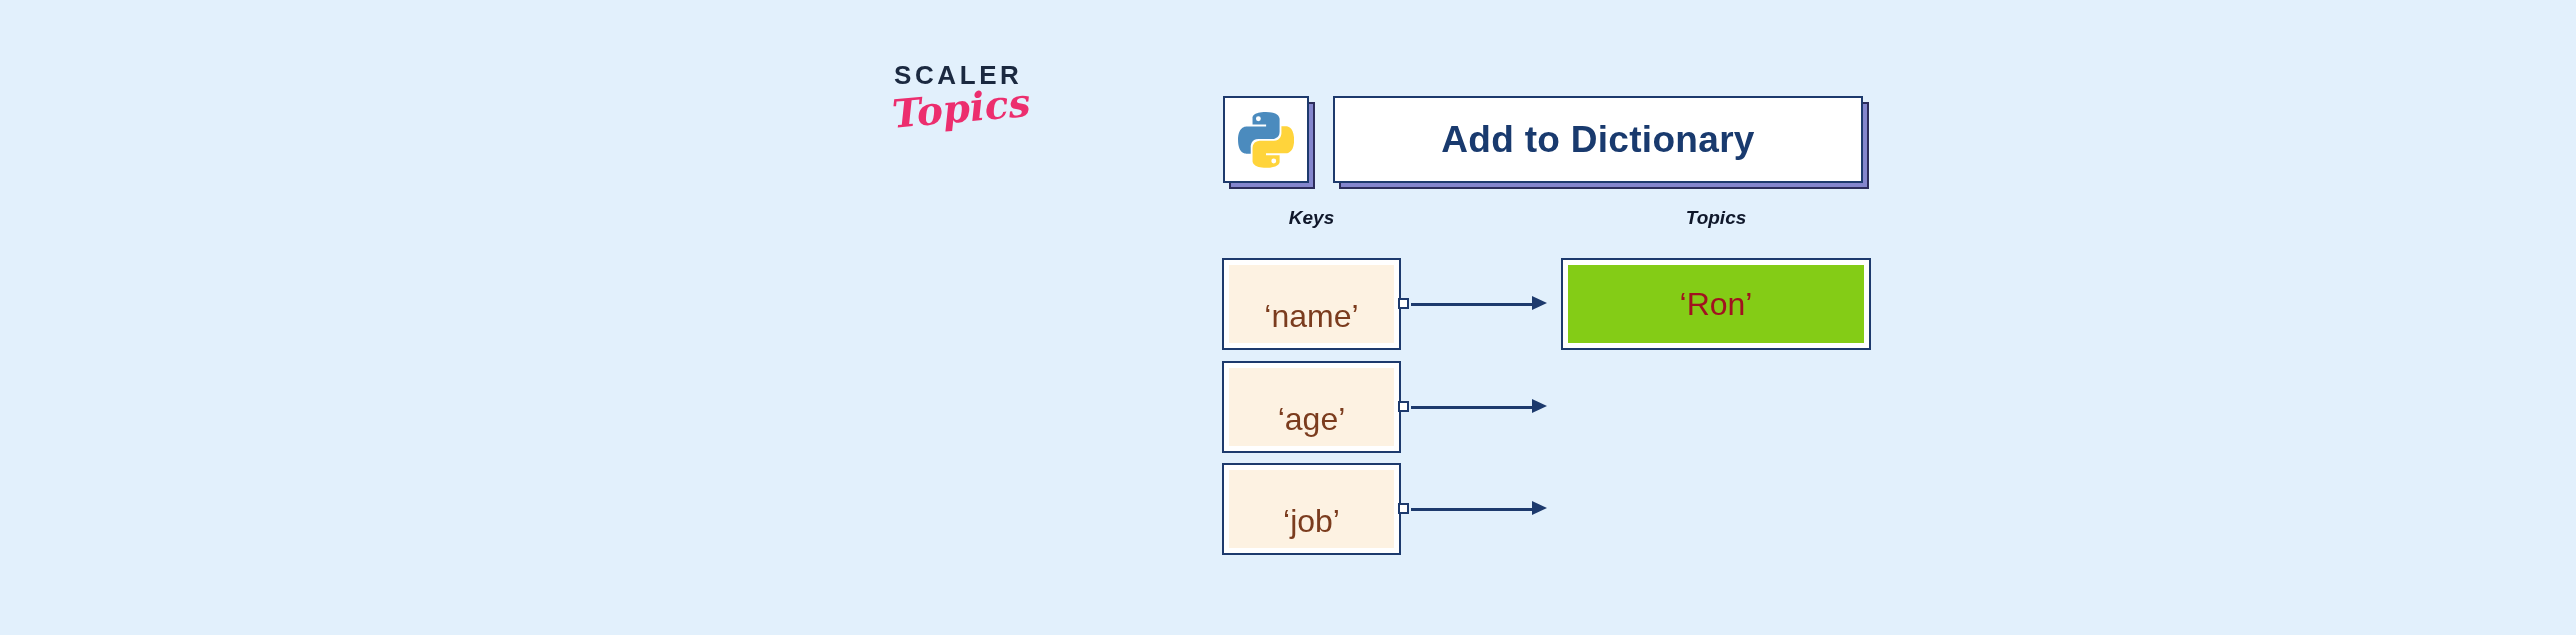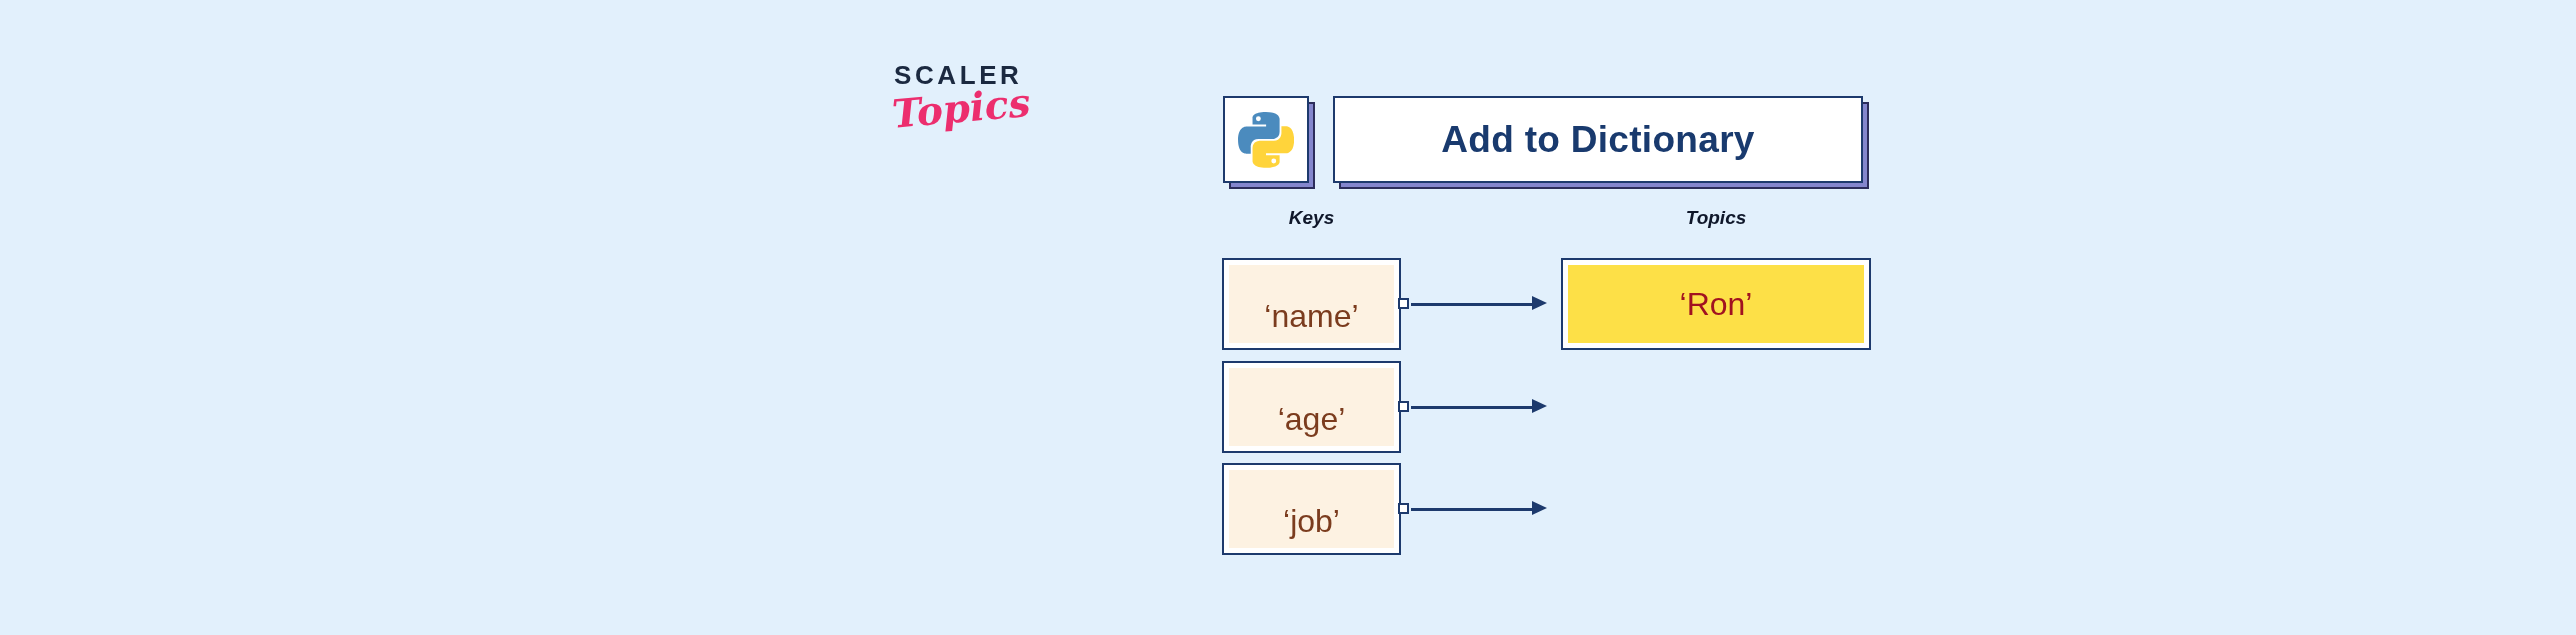--- a/index.html
+++ b/index.html
@@ -69,21 +69,21 @@
     border: 2.6px solid #1d3a6d;
     box-sizing: border-box;
   }
   .cell .inner {
     position: absolute; inset: 4.6px;
     display: flex; align-items: center; justify-content: center;
   }
   .key-box   { left: 0; width: 179px; }
   .value-box { left: 339px; width: 310px; }
   .key-box .inner   { background: #fdf2e2; }
-  .value-box .inner { background: #fde047; }
+  .value-box .inner { background: #84cc16; }
   .key-text   { font-size: 32px; color: #7b3c1e; margin-top: 24px; }
   .value-text { font-size: 32px; color: #a11220; }
 
   .connector-square {
     position: absolute; left: 176px; top: 40px;
     width: 6.7px; height: 6.7px;
     background: #ffffff;
     border: 2.6px solid #1d3a6d;
   }
   .arrow-line {

